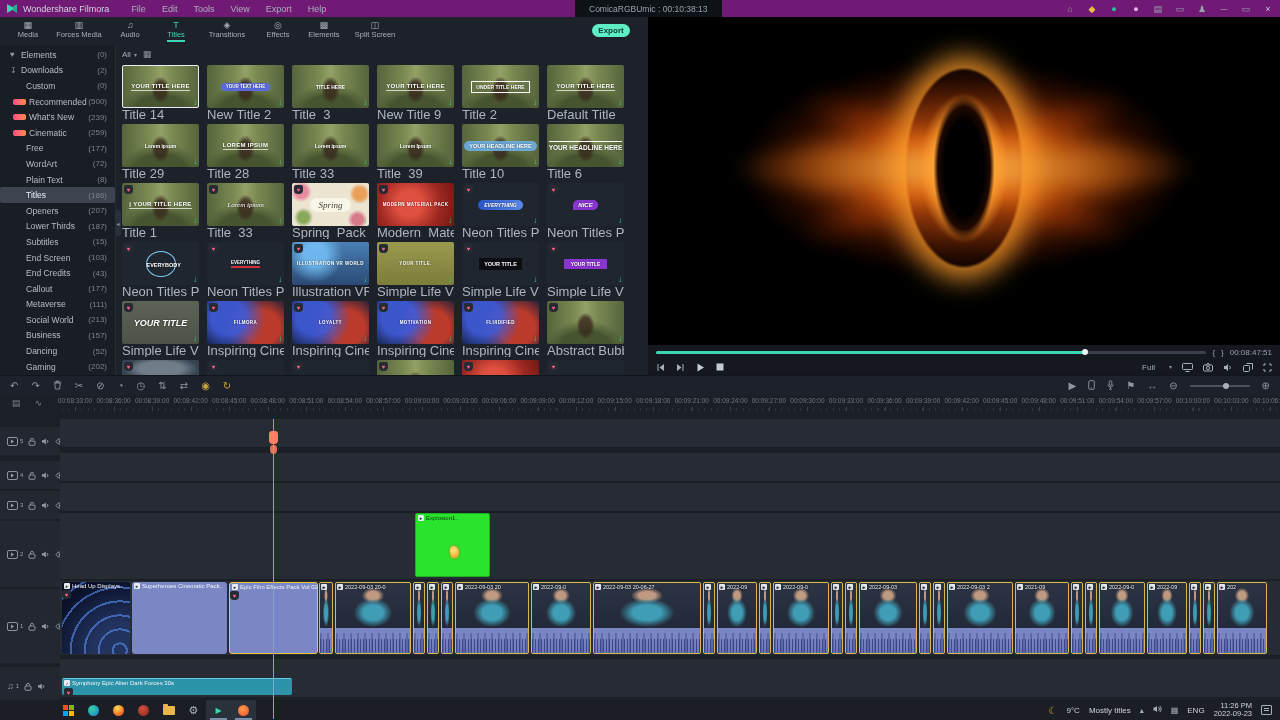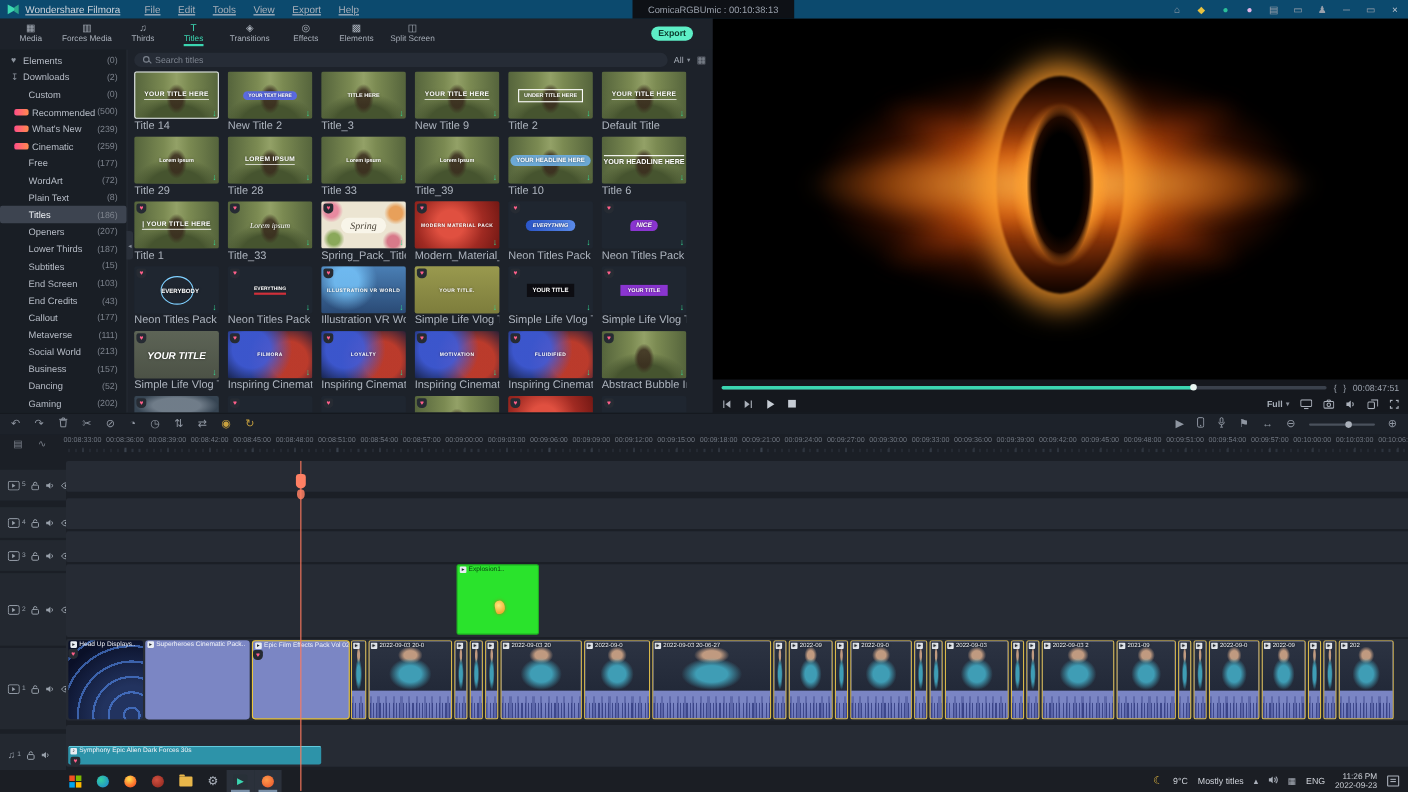--- a/index.html
+++ b/index.html
@@ -1,21 +1,21 @@
 <!DOCTYPE html>
 <html><head>
 <meta charset="utf-8">
 <style>
   * { margin:0; padding:0; box-sizing:border-box; }
   html,body { width:1280px; height:720px; overflow:hidden; background:#14171d;
     font-family:"Liberation Sans", sans-serif; -webkit-font-smoothing:antialiased; }
   .app { position:relative; width:1280px; height:720px; background:#1b1f26; color:#c2c8d2; }
 
   
-  .titlebar { position:relative; height:17px; background:#0c4a6e; display:flex; align-items:center; font-size:9px;text-decoration:underline; }
+  .titlebar { position:relative; height:17px; background:#701a75; display:flex; align-items:center; font-size:9px; }
   .logo { width:12px; height:11px; margin:0 5px 0 6px; }
   .app-name { color:#cfd4dc; margin-right:22px; white-space:nowrap; }
   .menubar { display:flex; gap:16px; }
   .menubar span { color:#aab0ba; cursor:default; }
   .session-tab { position:absolute; left:575px; top:0; height:17px; padding:0 14px; background:#0e1116;
     display:flex; align-items:center; color:#9aa1ac; font-size:8.5px; white-space:nowrap; }
   .tb-right { position:absolute; right:4px; top:0; height:17px; display:flex; align-items:center; gap:6px; }
   .tb-right .wicon { width:16px; text-align:center; font-size:9px; color:#9aa1ac; }
 
   
@@ -55,21 +55,21 @@
   .search-input { flex:1; background:transparent; border:none; outline:none; color:#c2c8d2; font-size:8px; font-family:inherit; }
   .search-input::placeholder { color:#7d848f; }
   .filter { display:flex; align-items:center; gap:3px; color:#a7aeb8; font-size:8px; cursor:pointer; }
   .grid-view-icon { color:#8b929c; font-size:9px; cursor:pointer; }
 
   .grid { flex:1; display:flex; flex-wrap:wrap; align-content:flex-start; padding:4px 0 0 6px; column-gap:8px; row-gap:3px; overflow:hidden; }
   .tpl { width:77px; cursor:pointer; }
   .thumb { position:relative; width:77px; height:43px; border-radius:2px; overflow:hidden; background:#262c36;
     display:flex; align-items:center; justify-content:center; }
   .thumb.sel { outline:1.5px solid #e8ecf2; outline-offset:-1.5px; }
-  .tpl-label { height:13px; line-height:13px; font-size:10px; color:#aeb5bf; white-space:nowrap; overflow:hidden; }
+  .tpl-label { height:13px; line-height:13px; font-size:13px; color:#aeb5bf; white-space:nowrap; overflow:hidden; }
   .dl { position:absolute; right:2px; bottom:1px; color:#35d893; font-size:8px; font-weight:bold; line-height:8px; }
   .heart-badge { position:absolute; left:2px; top:2px; width:9px; height:9px; background:#262b33; border-radius:2px 2px 4px 4px;
     display:flex; align-items:center; justify-content:center; color:#ff5f8a; font-size:6px; line-height:6px; }
   .heart-badge.inline { position:static; flex:none; }
 
   
   .bg-field { background:
     radial-gradient(ellipse 16% 42% at 50% 58%, rgba(58,44,30,.85) 0 45%, transparent 75%),
     radial-gradient(ellipse 70% 90% at 50% 115%, #46542f 0 50%, transparent 78%),
     linear-gradient(90deg,#55643c 0%,#7b8a52 35%,#93a167 50%,#7b8a52 65%,#55643c 100%); }
@@ -134,21 +134,21 @@
   .progress-row { height:14px; display:flex; align-items:center; padding:0 8px; gap:6px; }
   .bar { position:relative; flex:1; height:3px; border-radius:2px; background:#3a414c; }
   .bar-fill { position:absolute; left:0; top:0; bottom:0; width:78%; background:#3bd6b1; border-radius:2px; }
   .bar-knob { position:absolute; left:78%; top:50%; width:6px; height:6px; transform:translate(-50%,-50%); border-radius:50%; background:#e8f4f0; }
   .brace { color:#9aa1ac; font-size:8px; cursor:pointer; }
   .pv-timecode { color:#9aa1ac; font-size:8px; white-space:nowrap; }
 
   .transport-row { height:16px; display:flex; align-items:center; padding:0 8px; gap:11px; color:#aab0ba; }
   .tr-btn { display:flex; align-items:center; cursor:pointer; }
   .tr-right { margin-left:auto; display:flex; align-items:center; gap:10px; }
-  .quality { display:flex; align-items:flex-start; gap:3px; font-size:8px; color:#a7aeb8; cursor:pointer;font-weight:bold; }
+  .quality { display:flex; align-items:flex-start; gap:14px; font-size:8px; color:#a7aeb8; cursor:pointer; }
   .caret { font-size:6px; color:#8b929c; }
 
   
   .tl-toolbar { height:20px; background:#1d222a; border-top:1px solid #12151a; display:flex; align-items:center; padding:0 10px; }
   .tl-left, .tl-right { display:flex; align-items:center; gap:13px; }
   .tl-right { margin-left:auto; gap:12px; }
   .ticon { color:#8f96a1; font-size:10px; line-height:10px; cursor:pointer; }
   .ticon.gold { color:#c9a23f; }
   .zoom-slider { position:relative; width:60px; height:2px; background:#4a515c; border-radius:1px; }
   .zoom-slider .zknob { position:absolute; left:60%; top:50%; width:6px; height:6px; transform:translate(-50%,-50%); border-radius:50%; background:#aab0ba; }
@@ -273,21 +273,21 @@
             <div class="tab">
               <span class="t-icon">▦</span>
               <span class="t-label">Media</span>
             </div>
             <div class="tab wide">
               <span class="t-icon">▥</span>
               <span class="t-label">Forces Media</span>
             </div>
             <div class="tab">
               <span class="t-icon">♫</span>
-              <span class="t-label">Thirds</span>
+              <span class="t-label">Audio</span>
             </div>
             <div class="tab active">
               <span class="t-icon">T</span>
               <span class="t-label">Titles</span>
             </div>
             <div class="tab wide">
               <span class="t-icon">◈</span>
               <span class="t-label">Transitions</span>
             </div>
             <div class="tab">
@@ -415,24 +415,20 @@
               <div class="side-item">
                 <span class="s-pad"></span>
                 <span class="s-label">Gaming</span>
                 <span class="s-count">(202)</span>
               </div>
             </div>
           <div class="collapse-tab">◂</div>
         </aside>
         <section class="library">
           <div class="lib-toolbar">
-            <div class="search-box">
-              <span class="mag"></span>
-              <input class="search-input" placeholder="Search titles" style="">
-            </div>
             <div class="filter">
               <span>All</span>
               <span class="caret">▾</span>
             </div>
             <span class="grid-view-icon">▦</span>
           </div>
           <div class="grid" id="grid">
               <div class="tpl">
                 <div class="thumb bg-field sel">
                   <span class="ov v-plain">YOUR TITLE HERE</span>

